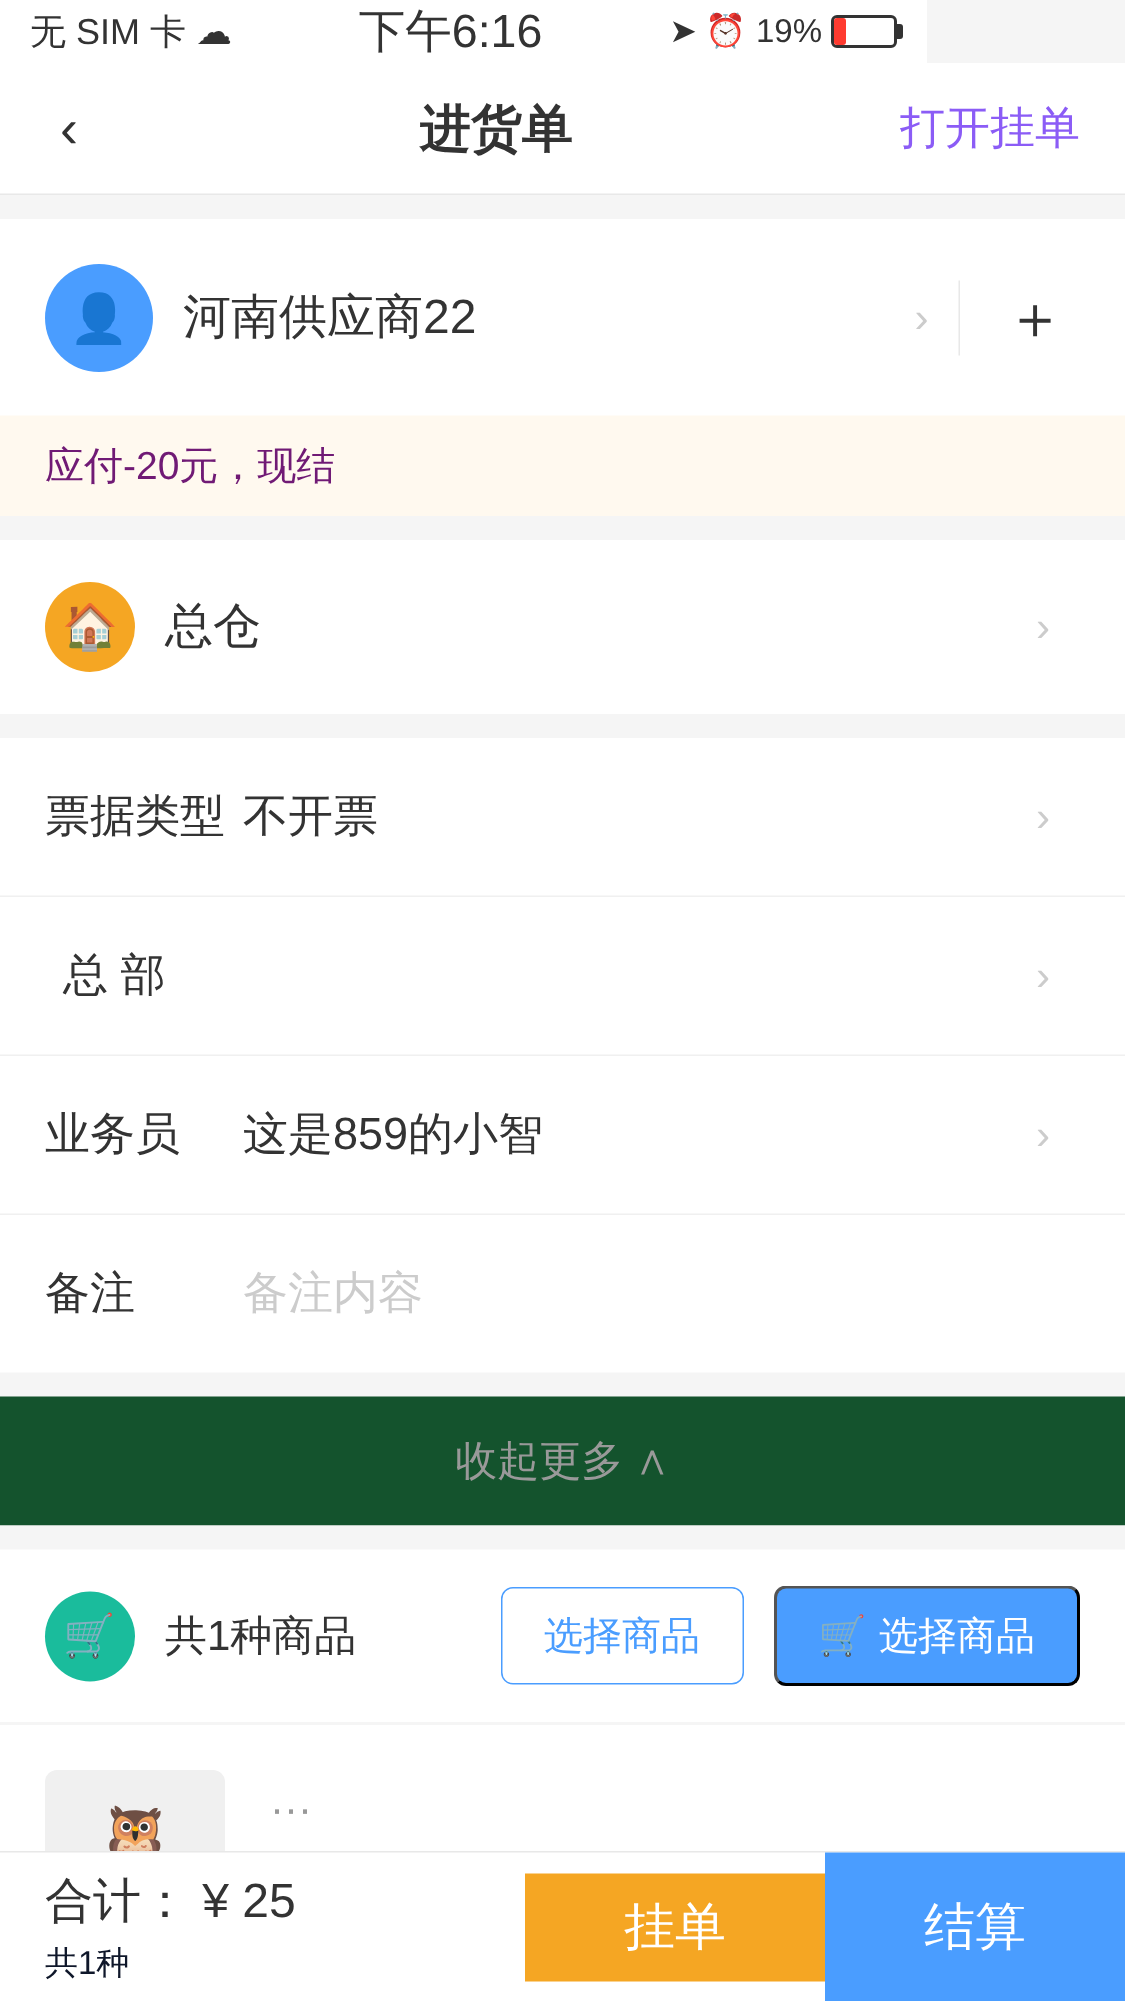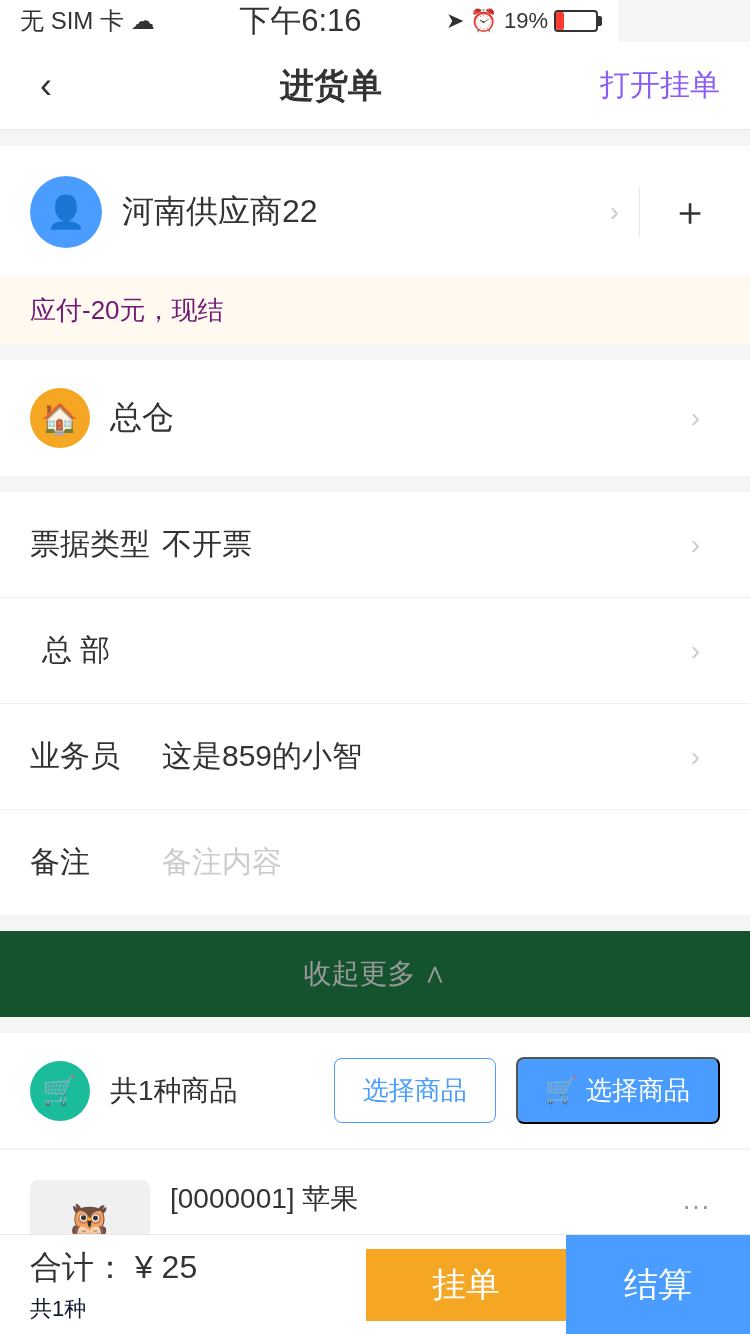--- a/index.html
+++ b/index.html
@@ -310,21 +310,21 @@
       width: 200px;
       height: 72px;
       background: #f5a623;
       color: #fff;
       font-size: 34px;
       border: none;
       cursor: pointer;
       display: flex; align-items: center; justify-content: center;
     }
     .btn-checkout {
-      width: 184px;
+      width: 200px;
       height: 100px;
       background: #4a9dff;
       color: #fff;
       font-size: 34px;
       border: none;
       cursor: pointer;
       display: flex; align-items: center; justify-content: center;
     }
 
     .spacer { height: 16px; background: #f5f5f5; }
@@ -416,27 +416,20 @@
   </button>
 </div>
 
 <div class="product-item">
   <div class="product-thumb">
     <div class="product-thumb-inner">
       <span class="owl-icon">🦉</span>
       <span class="owl-text">智+</span>
     </div>
   </div>
-  <div class="product-info">
-    <div class="product-name">
-      <span>[0000001]</span>
-      <span>苹果</span>
-    </div>
-    <div class="product-price"><span>¥5</span> x <span class="highlight">5千克</span> = <span class="highlight">¥25</span></div>
-  </div>
   <span class="product-more">···</span>
 </div>
 
 <div class="small-spacer"></div>
 
 <div class="bottom-bar">
   <div class="total-section">
     <div class="total-amount">
       <span>合计：</span>
       <span>¥ 25</span>

